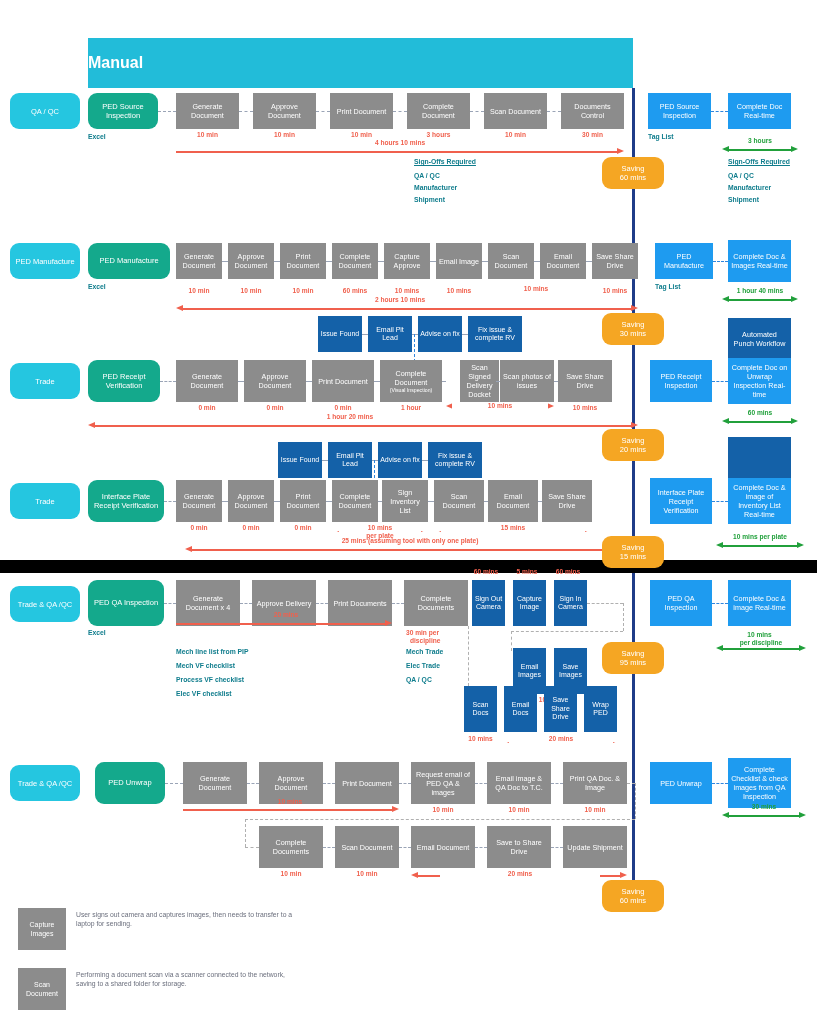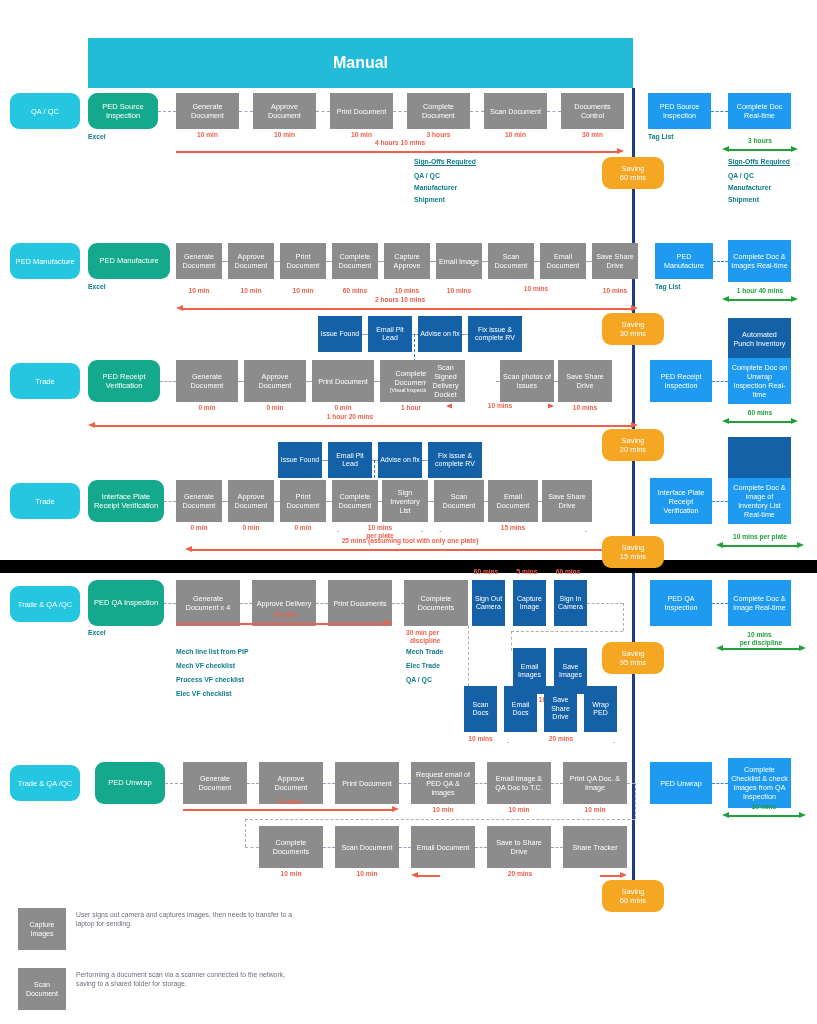--- a/index.html
+++ b/index.html
@@ -8,21 +8,21 @@
        -webkit-font-smoothing:antialiased;}
   #stage{position:relative;width:817px;height:1024px;overflow:hidden;background:#fff;}
 
   .abs{position:absolute;}
 
   
   .title{left:0;top:6px;width:817px;text-align:center;font-size:21px;color:#333;letter-spacing:.5px;}
 
   
   .band-manual{left:88px;top:38px;width:545px;height:50px;background:#22BCD9;}
-  .band-manual span{display:block;text-align:center;line-height:50px;color:#fff;font-size:16px;font-weight:bold;}
+  .band-manual span{display:block;line-height:50px;color:#fff;font-size:16px;font-weight:bold;}
   .band-eida{left:633px;top:38px;width:184px;height:50px;background:#3B63F2;}
   .eida-inner{display:flex;align-items:center;justify-content:center;height:50px;gap:7px;}
   .eida-logo{width:17px;height:22px;position:relative;}
   .eida-logo i{position:absolute;left:0;display:block;background:#cdd6ea;}
   .eida-logo i:nth-child(1){top:0;width:17px;height:5px;transform:skewX(-18deg);background:#b9c6e4;}
   .eida-logo i:nth-child(2){top:8px;width:13px;height:5px;transform:skewX(-18deg);background:#9fb2db;}
   .eida-logo i:nth-child(3){top:16px;width:17px;height:5px;transform:skewX(-18deg);background:#7d95cf;}
   .eida-word{color:#fff;font-size:21px;font-weight:bold;letter-spacing:1px;}
 
   
@@ -218,21 +218,21 @@
   <div class="abs tteal" style="left:655px;top:283px;">Tag List</div>
   <div class="abs dash-h-b" style="left:713px;top:261px;width:15px;"></div>
   <div class="abs ebox" style="left:728px;top:240px;width:63px;height:42px;">Complete Doc &amp; Images Real-time</div>
   <div class="abs arrow ar-grn" style="left:722px;top:296px;width:76px;">
     <span class="ln"></span>
       <span class="hL"></span>
       <span class="hR"></span>
   </div>
   <div class="abs tgrn center" style="left:714px;top:287px;width:92px;">1 hour 40 mins</div>
 
-  <div class="abs ebox" style="left:728px;top:318px;width:63px;height:42px;background:#1461A8;">Automated Punch Inventory</div>
+  <div class="abs ebox" style="left:728px;top:318px;width:63px;height:42px;background:#1461A8;">Automated Punch Workflow</div>
   <div class="abs dash-v-b" style="left:759px;top:360px;height:10px;"></div>
 
   <div class="abs dstep" style="left:318px;top:316px;width:44px;">Issue Found</div>
   <div class="abs dash-h" style="left:362px;top:334px;width:6px;"></div>
   <div class="abs dstep" style="left:368px;top:316px;width:44px;">Email Pit Lead</div>
   <div class="abs dash-h" style="left:412px;top:334px;width:6px;"></div>
   <div class="abs dstep" style="left:418px;top:316px;width:44px;">Advise on fix</div>
   <div class="abs dash-h" style="left:462px;top:334px;width:6px;"></div>
   <div class="abs dstep" style="left:468px;top:316px;width:54px;">Fix issue &amp; complete RV</div>
   <div class="abs dash-v-b" style="left:414px;top:334px;height:28px;"></div>
@@ -249,21 +249,21 @@
   <div class="abs dash-h" style="left:306px;top:381px;width:6px;"></div>
   <div class="abs step" style="left:312px;top:360px;width:62px;height:42px;">Print Document</div>
   <div class="abs tred center" style="left:312px;top:404px;width:62px;">0 min</div>
   <div class="abs dash-h" style="left:374px;top:381px;width:6px;"></div>
   <div class="abs step" style="left:380px;top:360px;width:62px;height:42px;">
     <div><span>Complete Document</span>
     <span class="sub">(Visual Inspection)</span></div>
   </div>
   <div class="abs tred center" style="left:380px;top:404px;width:62px;">1 hour</div>
   <div class="abs dash-h" style="left:442px;top:381px;width:4px;"></div>
-  <div class="abs step" style="left:426px;top:360px;width:39px;height:42px;">Scan Signed Delivery Docket</div>
+  <div class="abs step" style="left:460px;top:360px;width:39px;height:42px;">Scan Signed Delivery Docket</div>
   <div class="abs dash-h" style="left:496px;top:381px;width:4px;"></div>
   <div class="abs step" style="left:500px;top:360px;width:54px;height:42px;">Scan photos of issues</div>
   <div class="abs dash-h" style="left:554px;top:381px;width:4px;"></div>
   <div class="abs step" style="left:558px;top:360px;width:54px;height:42px;">Save Share Drive</div>
   <div class="abs tred center" style="left:558px;top:404px;width:54px;">10 mins</div>
 
   <div class="abs arrow ar-red" style="left:446px;top:403px;width:108px;">
     <span class="ln"></span>
       <span class="hL"></span>
       <span class="hR"></span>
@@ -483,21 +483,21 @@
   <div class="abs step" style="left:259px;top:826px;width:64px;height:42px;">Complete Documents</div>
   <div class="abs tred center" style="left:259px;top:870px;width:64px;">10 min</div>
   <div class="abs dash-h" style="left:323px;top:847px;width:12px;"></div>
   <div class="abs step" style="left:335px;top:826px;width:64px;height:42px;">Scan Document</div>
   <div class="abs tred center" style="left:335px;top:870px;width:64px;">10 min</div>
   <div class="abs dash-h" style="left:399px;top:847px;width:12px;"></div>
   <div class="abs step" style="left:411px;top:826px;width:64px;height:42px;">Email Document</div>
   <div class="abs dash-h" style="left:475px;top:847px;width:12px;"></div>
   <div class="abs step" style="left:487px;top:826px;width:64px;height:42px;">Save to Share Drive</div>
   <div class="abs dash-h" style="left:551px;top:847px;width:12px;"></div>
-  <div class="abs step" style="left:563px;top:826px;width:64px;height:42px;">Share Tracker</div>
+  <div class="abs step" style="left:563px;top:826px;width:64px;height:42px;">Update Shipment</div>
 
   <div class="abs arrow ar-red" style="left:411px;top:872px;width:216px;">
     <span class="ln"></span>
       <span class="hL"></span>
       <span class="hR"></span>
   </div>
   <div class="abs tred center" style="left:440px;top:870px;width:160px;background:#fff;">20 mins</div>
 
   <div class="abs saving" style="left:602px;top:880px;z-index:9;">
     <div><span>Saving</span><br>

